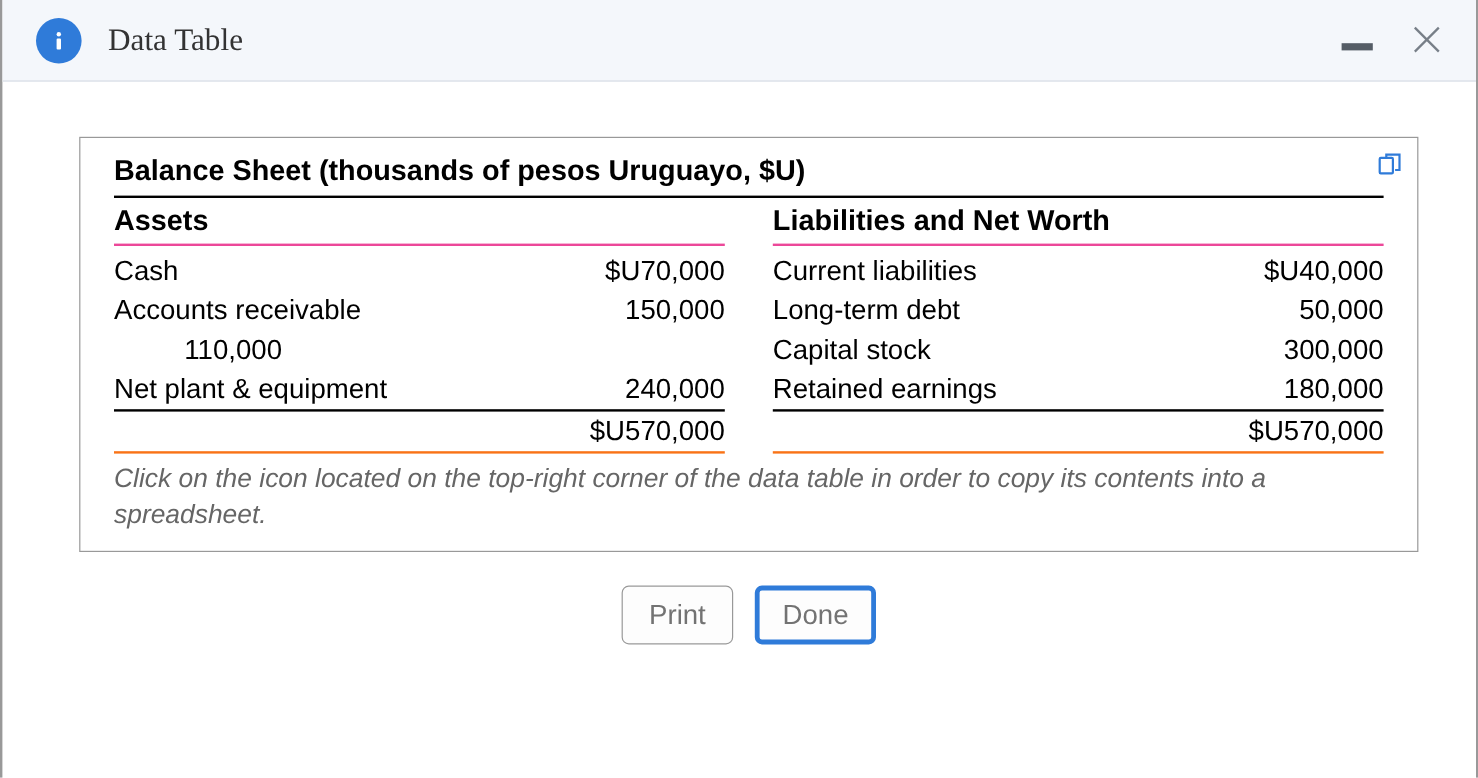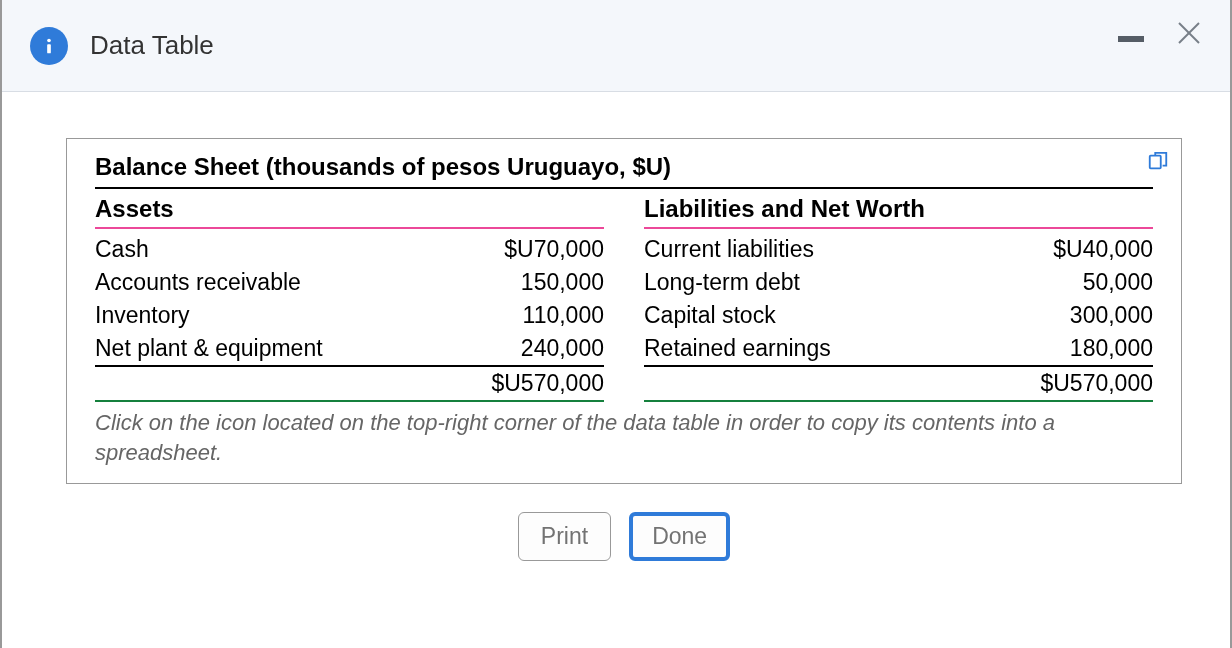--- a/index.html
+++ b/index.html
@@ -7,26 +7,27 @@
       font-family: Arial, Helvetica, sans-serif;
       background: #fff;
       width: 1232px;
       height: 648px;
       position: relative;
       border-left: 2px solid #999;
       border-right: 2px solid #999;
     }
     .header-bar {
       background: #f4f7fb;
-      height: 92px;
+      height: 68px;
       display: flex;
       align-items: center;
       padding: 16px 28px;
       border-bottom: 1px solid #d8dde4;
       position: relative;
+      font-family: Liberation Serif, serif;
     }
     .info-icon {
       width: 38px;
       height: 38px;
       border-radius: 50%;
       background: #2f7bd9;
       display: flex;
       align-items: center;
       justify-content: center;
       margin-right: 22px;
@@ -102,21 +103,21 @@
     .row-item {
       display: flex;
       justify-content: flex-start;
       font-size: 23px;
       padding: 3px 0;
     }
     .row-item .label { flex: 1; }
     .row-item .value { text-align: right; min-width: 140px; }
     .total-line {
       border-top: 2px solid #000;
-      border-bottom: 2px solid #15803d;
+      border-bottom: 2px solid #f97316;
     }
     .pre-total-line { }
     .hint-text {
       font-style: italic;
       color: #666;
       font-size: 22px;
       margin-top: 6px;
       line-height: 1.35;
     }
     .button-row {
@@ -176,21 +177,20 @@
         <div class="col-header">Assets</div>
         <div class="row-item">
           <span class="label">Cash</span>
           <span class="value">$U70,000</span>
         </div>
         <div class="row-item">
           <span class="label">Accounts receivable</span>
           <span class="value">150,000</span>
         </div>
         <div class="row-item">
-          <span class="label">Inventory</span>
           <span class="value">110,000</span>
         </div>
         <div class="row-item pre-total-line">
           <span class="label">Net plant &amp; equipment</span>
           <span class="value">240,000</span>
         </div>
         <div class="row-item total-line">
           <span class="label"></span>
           <span class="value">$U570,000</span>
         </div>

